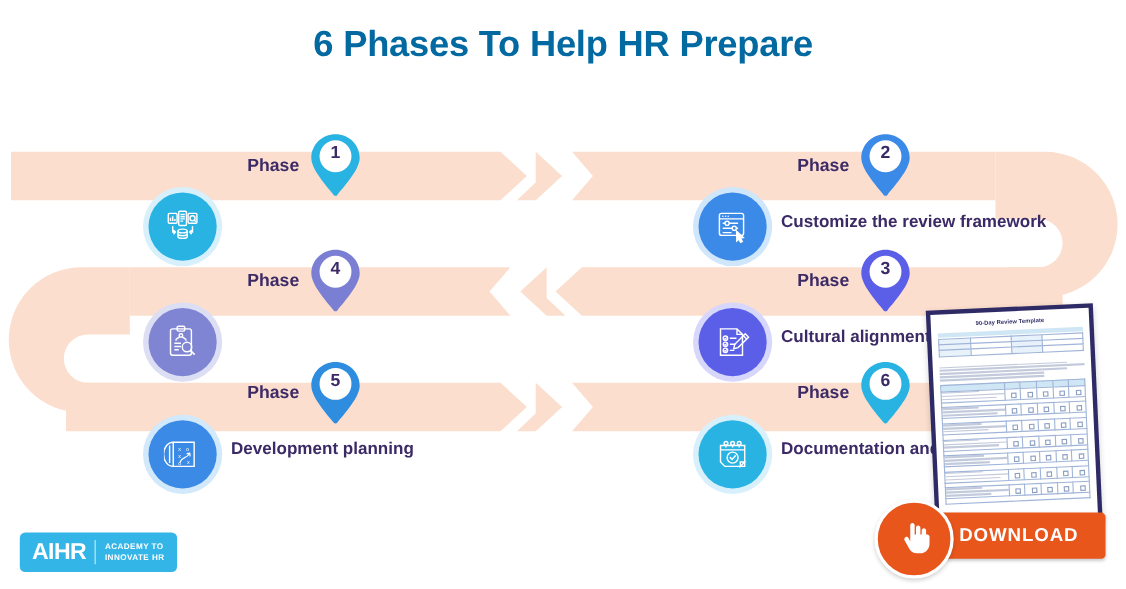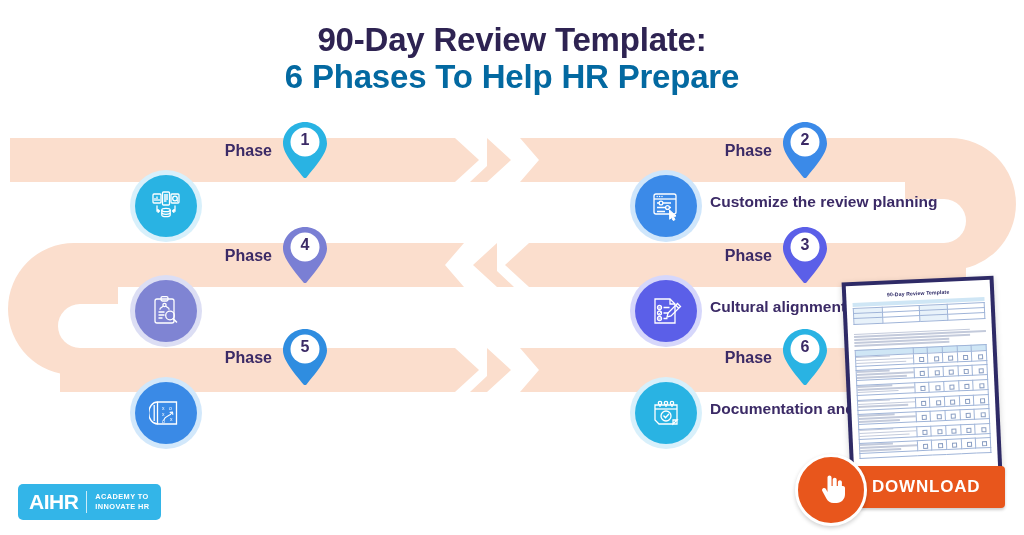--- a/index.html
+++ b/index.html
@@ -304,21 +304,20 @@
     line-height: 10px;
     letter-spacing: 0.4px;
   }
 </style>
 </head>
 <body>
 
 <div id="stage">
 
   <div id="title-block">
-    <span class="title-line-1">90-Day Review Template:</span>
     <span class="title-line-2">6 Phases To Help HR Prepare</span>
   </div>
 
   <svg id="ribbon-layer" viewBox="0 0 1024 535" width="1024" height="535">
     <g fill="#fbdecd">
 
       <path d="M10,138 L455,138 L479,160 L455,182 L10,182 Z"></path>
 
       <path d="M487,138 L511,160 L487,182 L470,182 L487,166 Z"></path>
 
@@ -396,21 +395,21 @@
             <circle cx="8.2" cy="7.5" r="0.7" fill="#ffffff" stroke="none"></circle>
             <circle cx="10.6" cy="7.5" r="0.7" fill="#ffffff" stroke="none"></circle>
             <circle cx="13" cy="7.5" r="0.7" fill="#ffffff" stroke="none"></circle>
             <path d="M8 14 h14 M8 18.5 h14 M8 22.5 h8"></path>
             <circle cx="12" cy="14" r="1.9" fill="#3b8ae8"></circle>
             <circle cx="18.5" cy="18.5" r="1.9" fill="#3b8ae8"></circle>
             <path d="M20.5 21 l6.5 6 l-2.6 0.6 l1.6 3 l-1.8 0.9 l-1.6 -3 l-1.9 1.8 Z" fill="#ffffff" stroke="#ffffff" stroke-width="1"></path>
           </svg>
         </span>
       </div>
-      <div class="phase-label">Customize the review planning</div>
+      <div class="phase-label">Customize the review framework</div>
     </div>
   </div>
 
   <div class="phase-row row-2">
 
     <div class="phase-cell col-left">
       <div class="phase-word">Phase</div>
       <div class="pin">
         <svg width="46" height="58" viewBox="0 0 46 58">
           <path d="M23,1 C11,1 1,10.5 1,22.5 C1,33 14,47 21.3,56.2 a2.1,2.1 0 0 0 3.4,0 C32,47 45,33 45,22.5 C45,10.5 35,1 23,1 Z" fill="#7a7fd4"></path>
@@ -486,20 +485,21 @@
             <text x="13" y="13.6" font-size="5" fill="#ffffff" stroke="none" font-family="sans-serif">x</text>
             <text x="20" y="13.6" font-size="5" fill="#ffffff" stroke="none" font-family="sans-serif">o</text>
             <text x="13" y="20.4" font-size="5" fill="#ffffff" stroke="none" font-family="sans-serif">x</text>
             <text x="13" y="26.6" font-size="5" fill="#ffffff" stroke="none" font-family="sans-serif">o</text>
             <text x="21" y="25.4" font-size="5" fill="#ffffff" stroke="none" font-family="sans-serif">x</text>
             <path d="M14.5 24.5 C17 18 20 22 23.5 16" stroke-width="1.1"></path>
             <path d="M23.5 16 l-2.4 0.4 M23.5 16 l0.3 2.4" stroke-width="1.1" stroke-linecap="round"></path>
           </svg>
         </span>
       </div>
+      <div class="phase-label">Development planning</div>
     </div>
 
     <div class="phase-cell col-right">
       <div class="phase-word">Phase</div>
       <div class="pin">
         <svg width="46" height="58" viewBox="0 0 46 58">
           <path d="M23,1 C11,1 1,10.5 1,22.5 C1,33 14,47 21.3,56.2 a2.1,2.1 0 0 0 3.4,0 C32,47 45,33 45,22.5 C45,10.5 35,1 23,1 Z" fill="#29b3e3"></path>
           <circle cx="23" cy="21" r="14.5" fill="#ffffff"></circle>
         </svg>
         <div class="pin-number">6</div>

